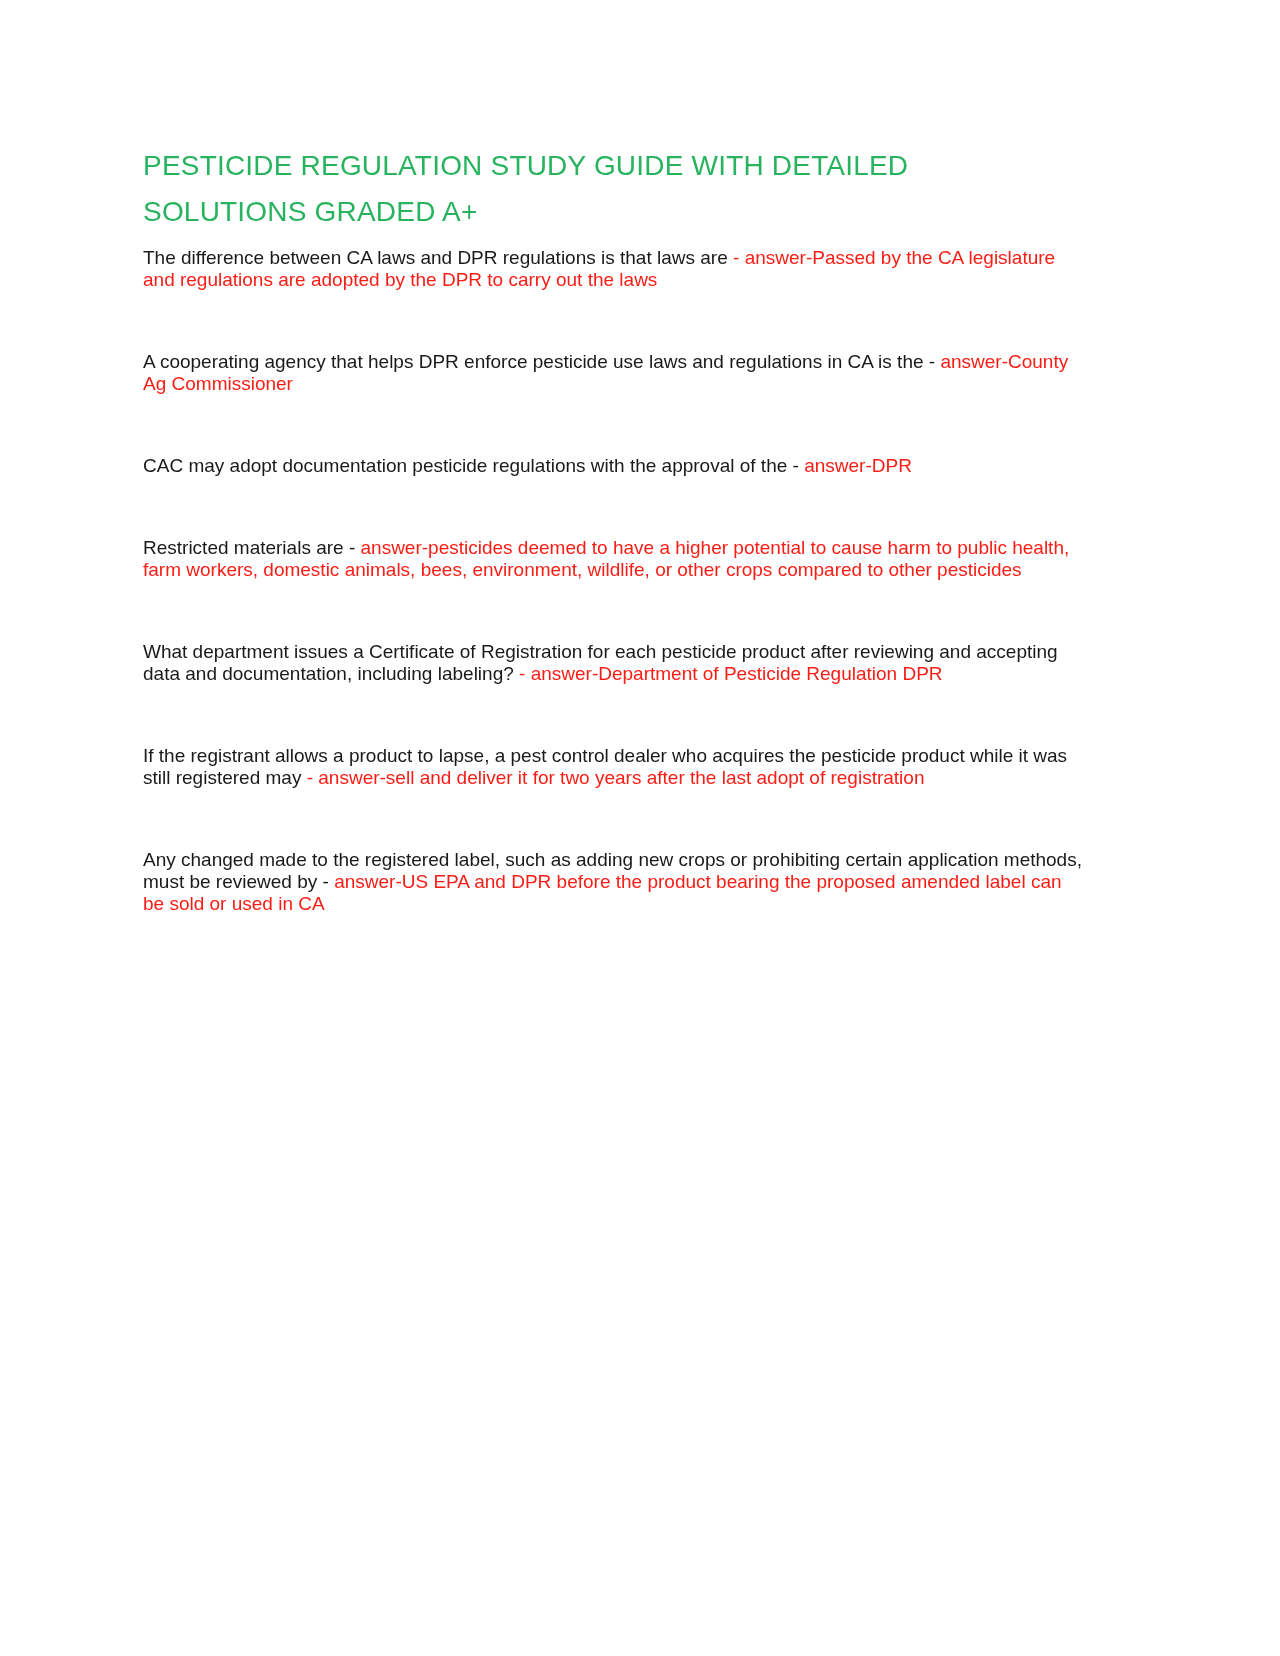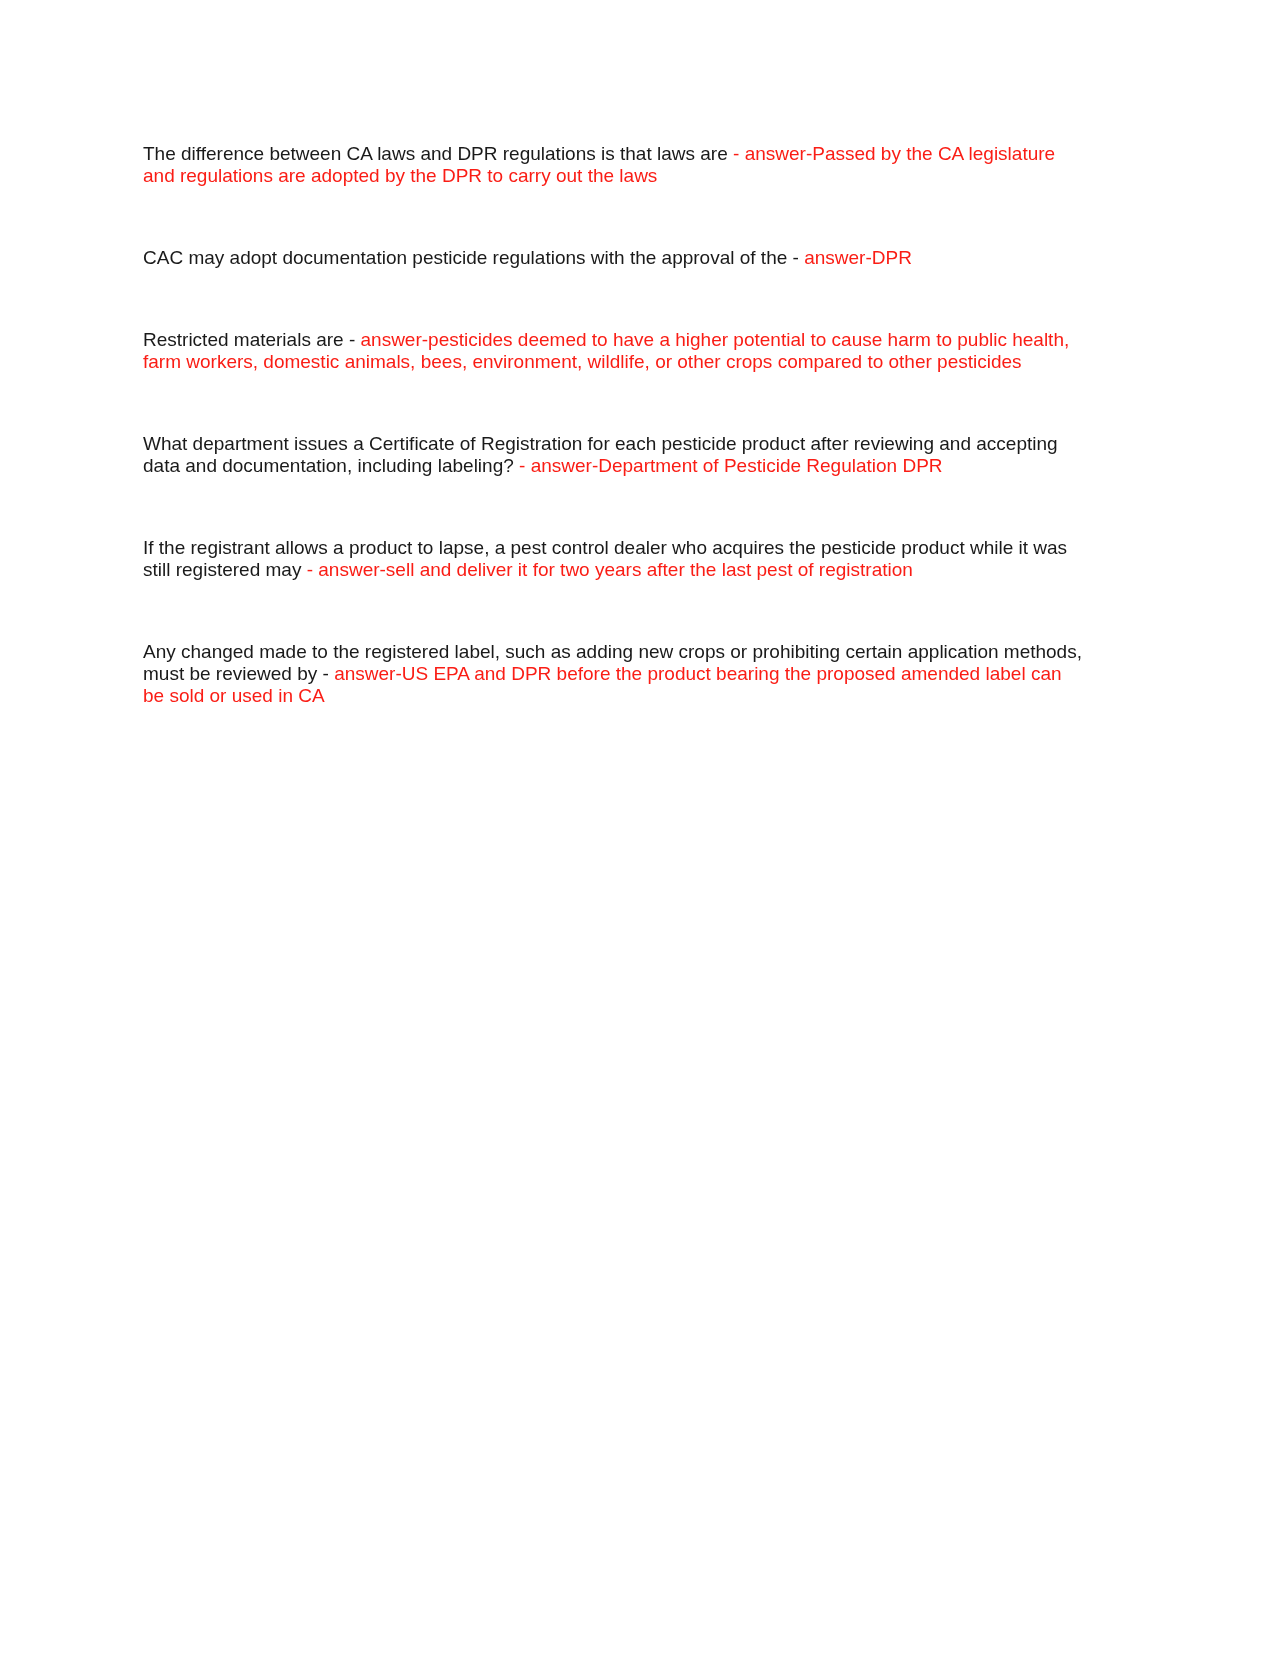--- a/index.html
+++ b/index.html
@@ -46,31 +46,33 @@
     color: var(--text-color);
   }
   .answer-text {
     color: var(--answer-color);
   }
 </style>
 </head>
 <body>
 
 <div class="document-page">
+  <h1 class="page-title">PESTICIDE REGULATION STUDY GUIDE WITH DETAILED SOLUTIONS GRADED A+</h1>
 
   <div class="qa-list">
   <p class="qa-item"><span class="question-text">The difference between CA laws and DPR regulations is that laws are </span><span class="answer-text">- answer-Passed by the CA legislature and regulations are adopted by the DPR to carry out the laws</span></p>
 
 
+  <p class="qa-item"><span class="question-text">A cooperating agency that helps DPR enforce pesticide use laws and regulations in CA is the - </span><span class="answer-text">answer-County Ag Commissioner</span></p>
 
   <p class="qa-item"><span class="question-text">CAC may adopt documentation pesticide regulations with the approval of the - </span><span class="answer-text">answer-DPR</span></p>
 
   <p class="qa-item"><span class="question-text">Restricted materials are - </span><span class="answer-text">answer-pesticides deemed to have a higher potential to cause harm to public health, farm workers, domestic animals, bees, environment, wildlife, or other crops compared to other pesticides</span></p>
 
   <p class="qa-item"><span class="question-text">What department issues a Certificate of Registration for each pesticide product after reviewing and accepting data and documentation, including labeling? </span><span class="answer-text">- answer-Department of Pesticide Regulation DPR</span></p>
 
 
-  <p class="qa-item"><span class="question-text">If the registrant allows a product to lapse, a pest control dealer who acquires the pesticide product while it was still registered may </span><span class="answer-text">- answer-sell and deliver it for two years after the last pest of registration</span></p>
+  <p class="qa-item"><span class="question-text">If the registrant allows a product to lapse, a pest control dealer who acquires the pesticide product while it was still registered may </span><span class="answer-text">- answer-sell and deliver it for two years after the last adopt of registration</span></p>
 
 
   <p class="qa-item"><span class="question-text">Any changed made to the registered label, such as adding new crops or prohibiting certain application methods, must be reviewed by - </span><span class="answer-text">answer-US EPA and DPR before the product bearing the proposed amended label can be sold or used in CA</span></p>
 </div>
 </div>
 
 </body></html>

